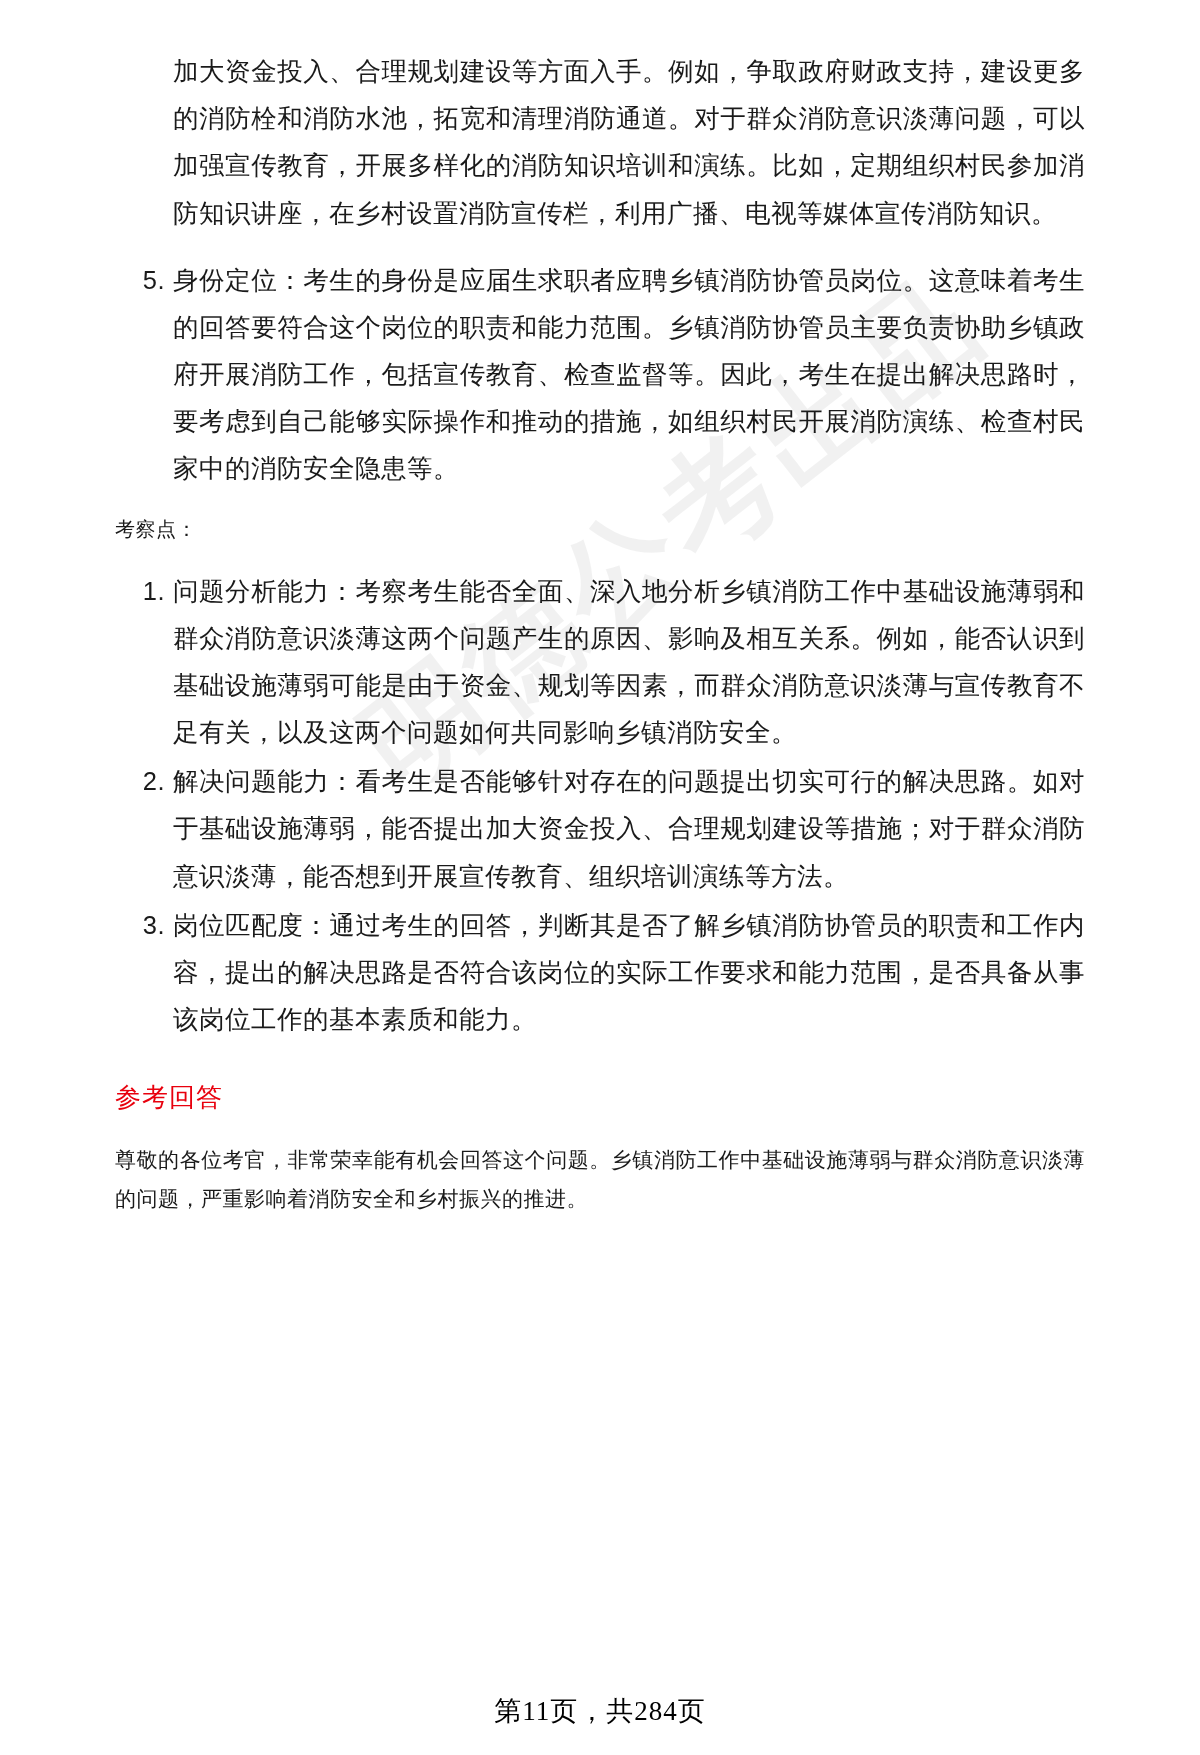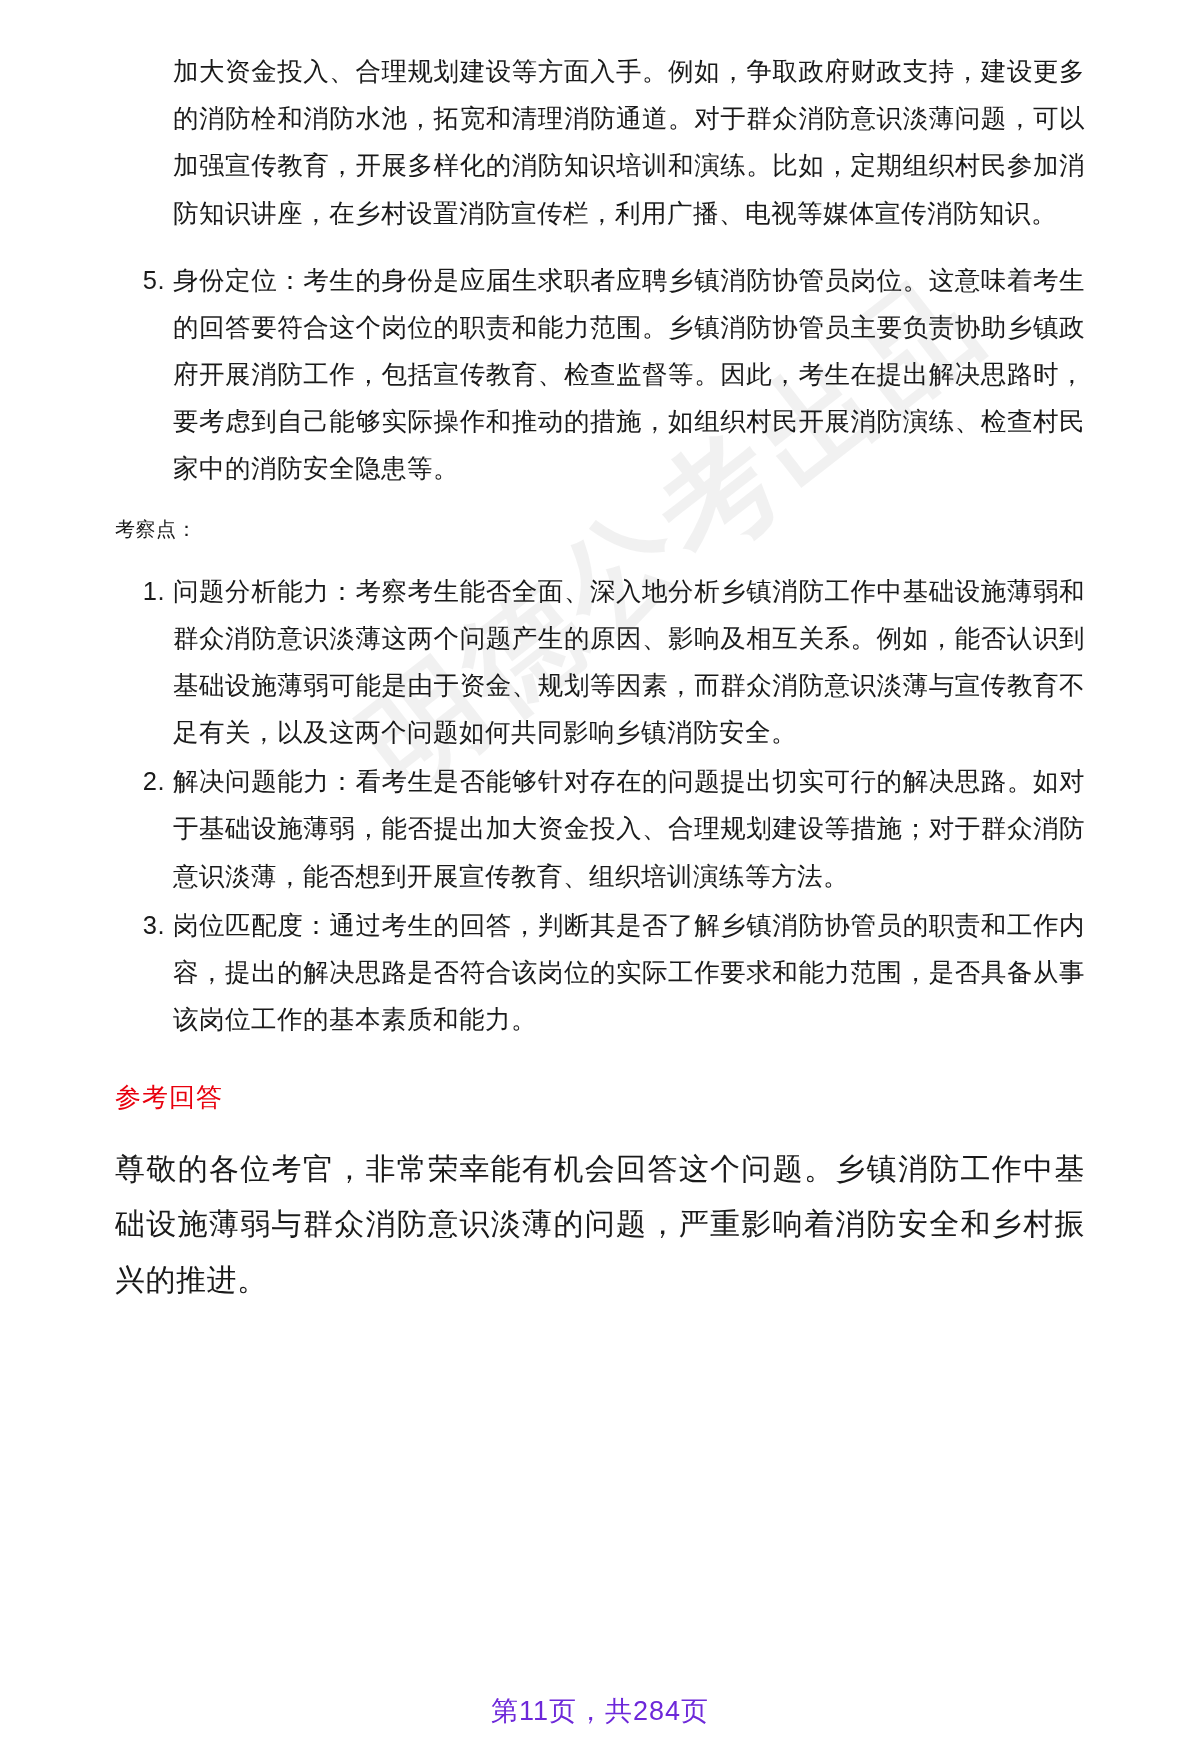--- a/index.html
+++ b/index.html
@@ -94,39 +94,40 @@
   .heading-red {
     margin: 34px 0 22px 0;
     font-size: 26px;
     font-weight: 400;
     color: #e8000d;
     line-height: 1.6;
     letter-spacing: 1px;
   }
   .body-para {
     margin: 0 0 22px 0;
-    font-size: 30px;
+    font-size: 21px;
     line-height: 1.85;
     text-align: justify;
     text-indent: 0;
     letter-spacing: 0.5px;
   }
   .indent2 {
     text-indent: 52px;
   }
   .footer {
     position: absolute;
     left: 0;
     bottom: 26px;
     width: 1200px;
     text-align: center;
     font-size: 27px;
-    color: #6d28d9;
+    color: #000000;
     letter-spacing: 1px;
     z-index: 2;
+    font-family: Liberation Serif, serif;
   }
 </style>
 </head>
 <body>
 
 <div class="page">
 
   <div class="watermark">
     <span>明德公考出品</span>
   </div>

